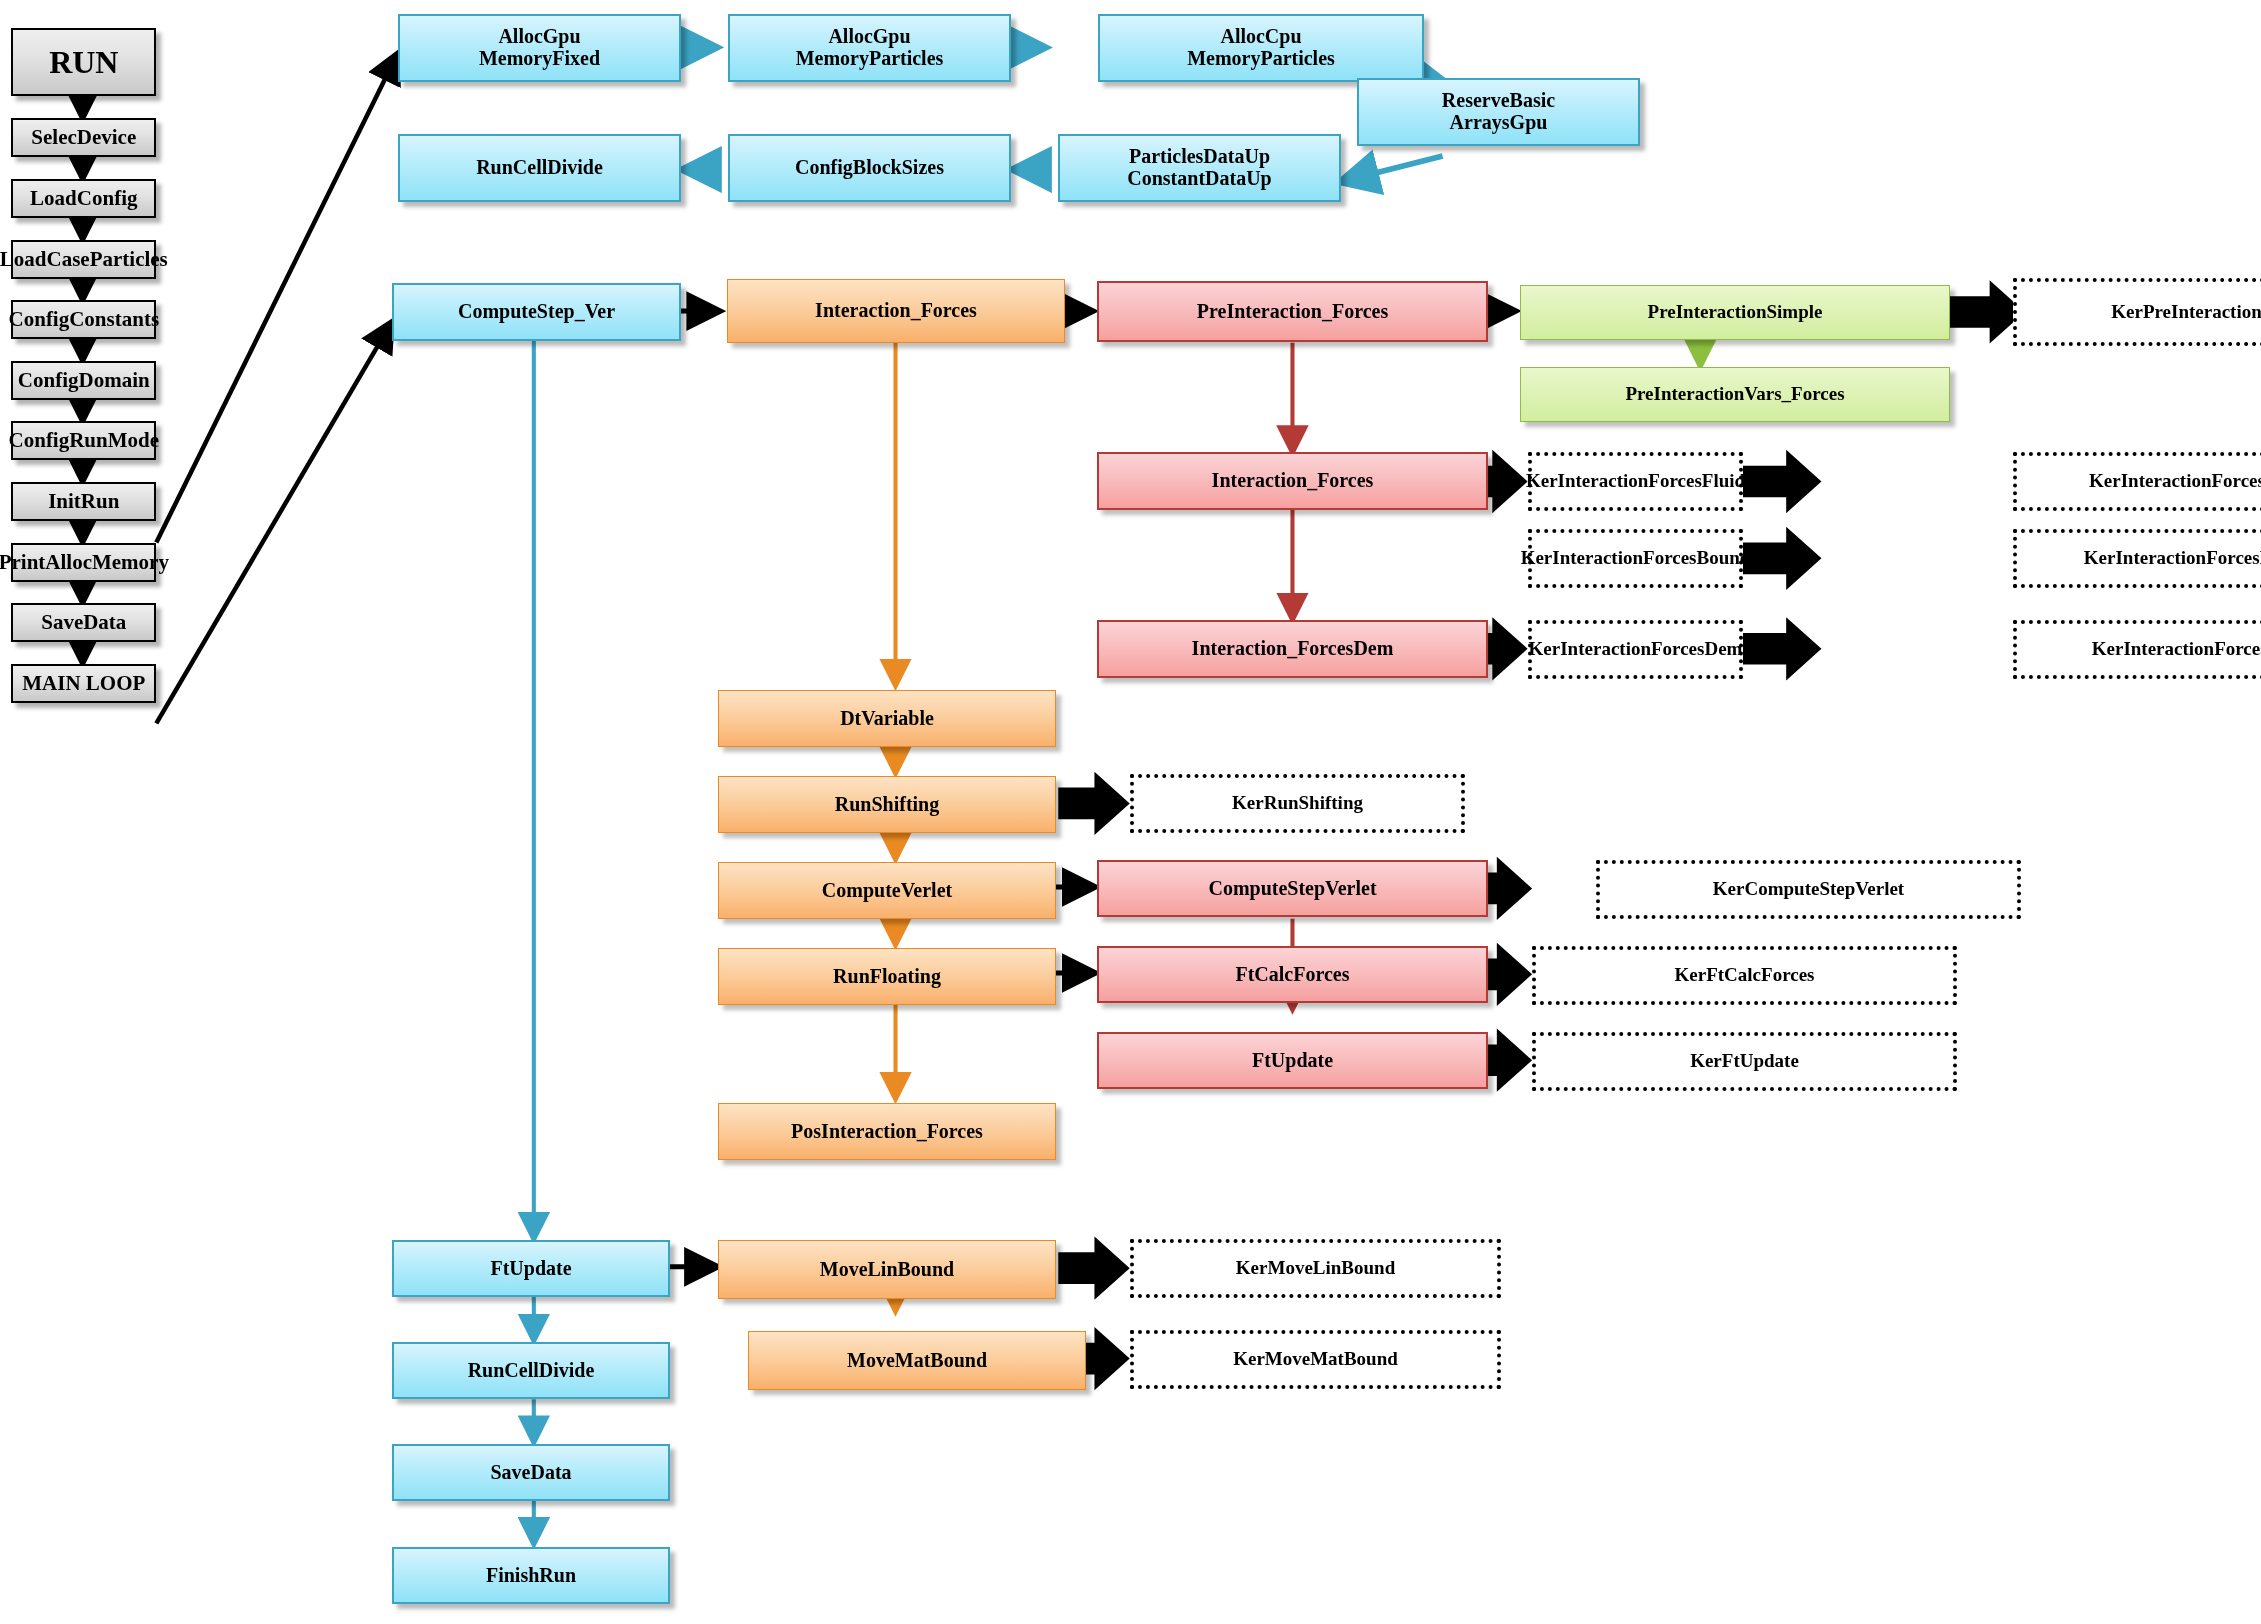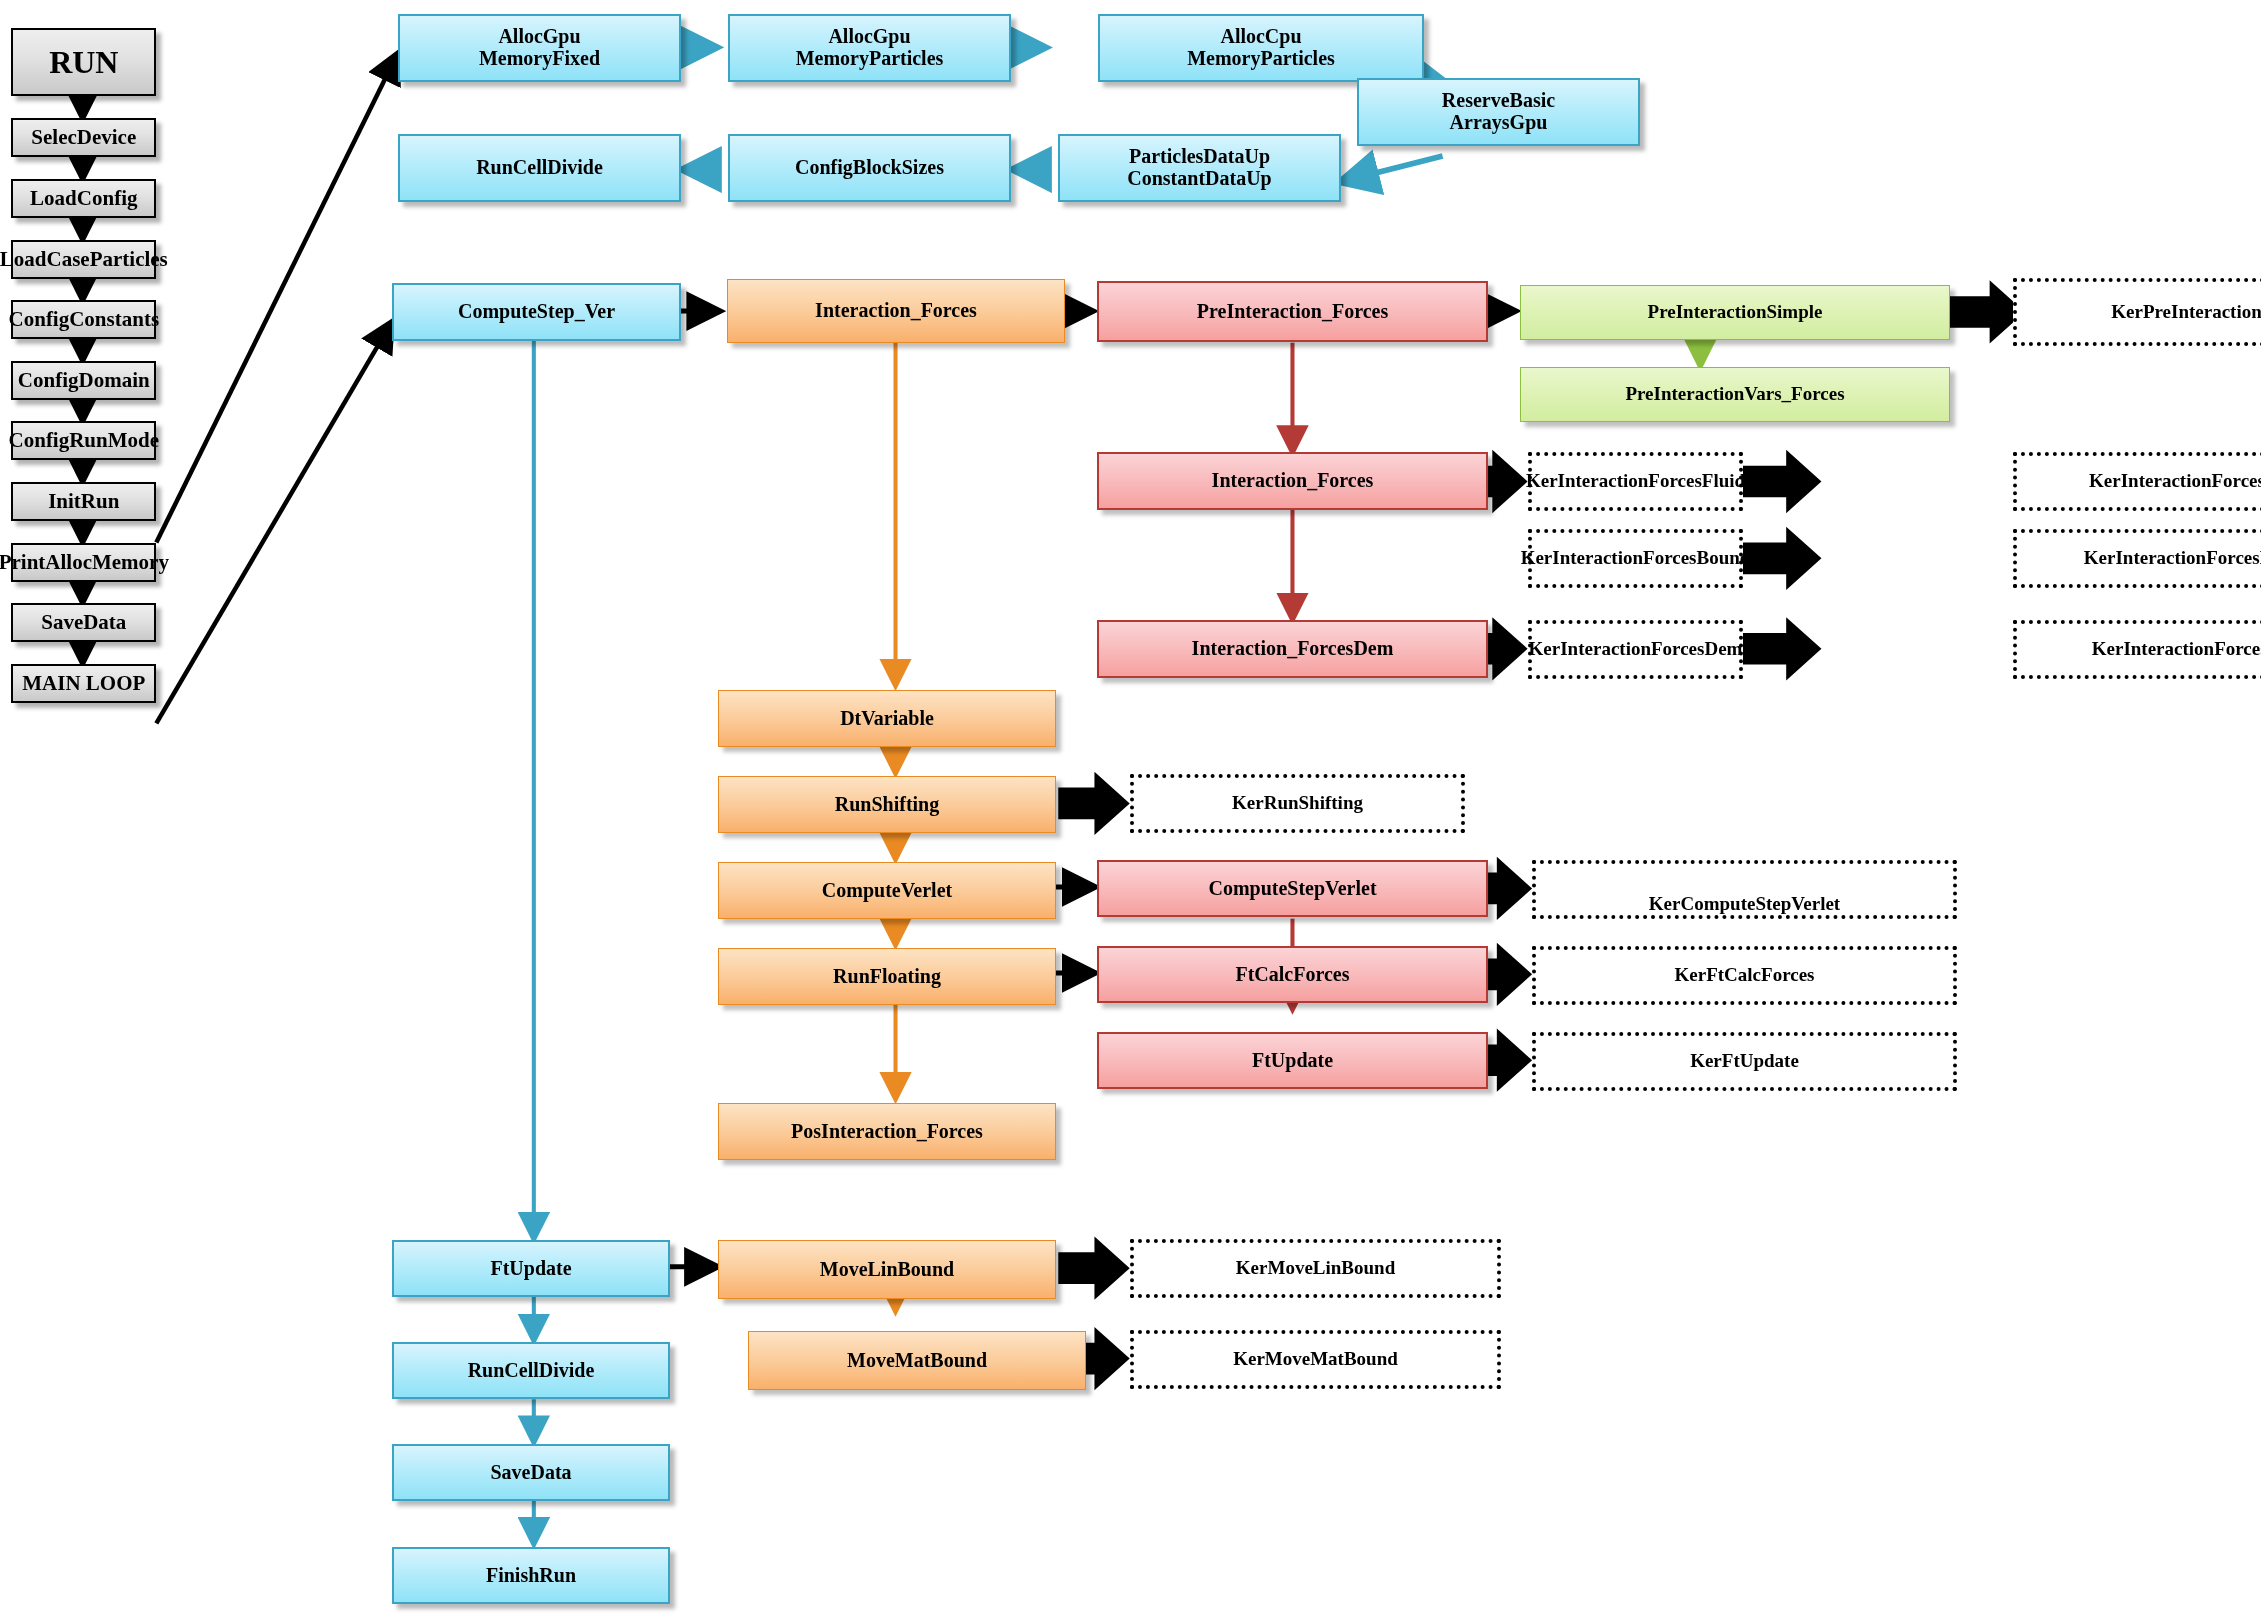--- a/index.html
+++ b/index.html
@@ -271,21 +271,21 @@
   <div class="node dotted" style="left:1130px;top:774px;width:335px;height:59px;">
     <span>KerRunShifting</span>
   </div>
 
   <div class="node orange" style="left:718px;top:862px;width:338px;height:57px;">
     <span>ComputeVerlet</span>
   </div>
   <div class="node pink" style="left:1097px;top:860px;width:391px;height:57px;justify-content:center;">
     <span>ComputeStepVerlet</span>
   </div>
-  <div class="node dotted" style="left:1532px;top:860px;width:425px;height:59px;align-items:flex-end;">
+  <div class="node dotted" style="left:1596px;top:860px;width:425px;height:59px;">
     <span>KerComputeStepVerlet</span>
   </div>
 
   <div class="node orange" style="left:718px;top:948px;width:338px;height:57px;">
     <span>RunFloating</span>
   </div>
   <div class="node pink" style="left:1097px;top:946px;width:391px;height:57px;">
     <span>FtCalcForces</span>
   </div>
   <div class="node dotted" style="left:1532px;top:946px;width:425px;height:59px;">

